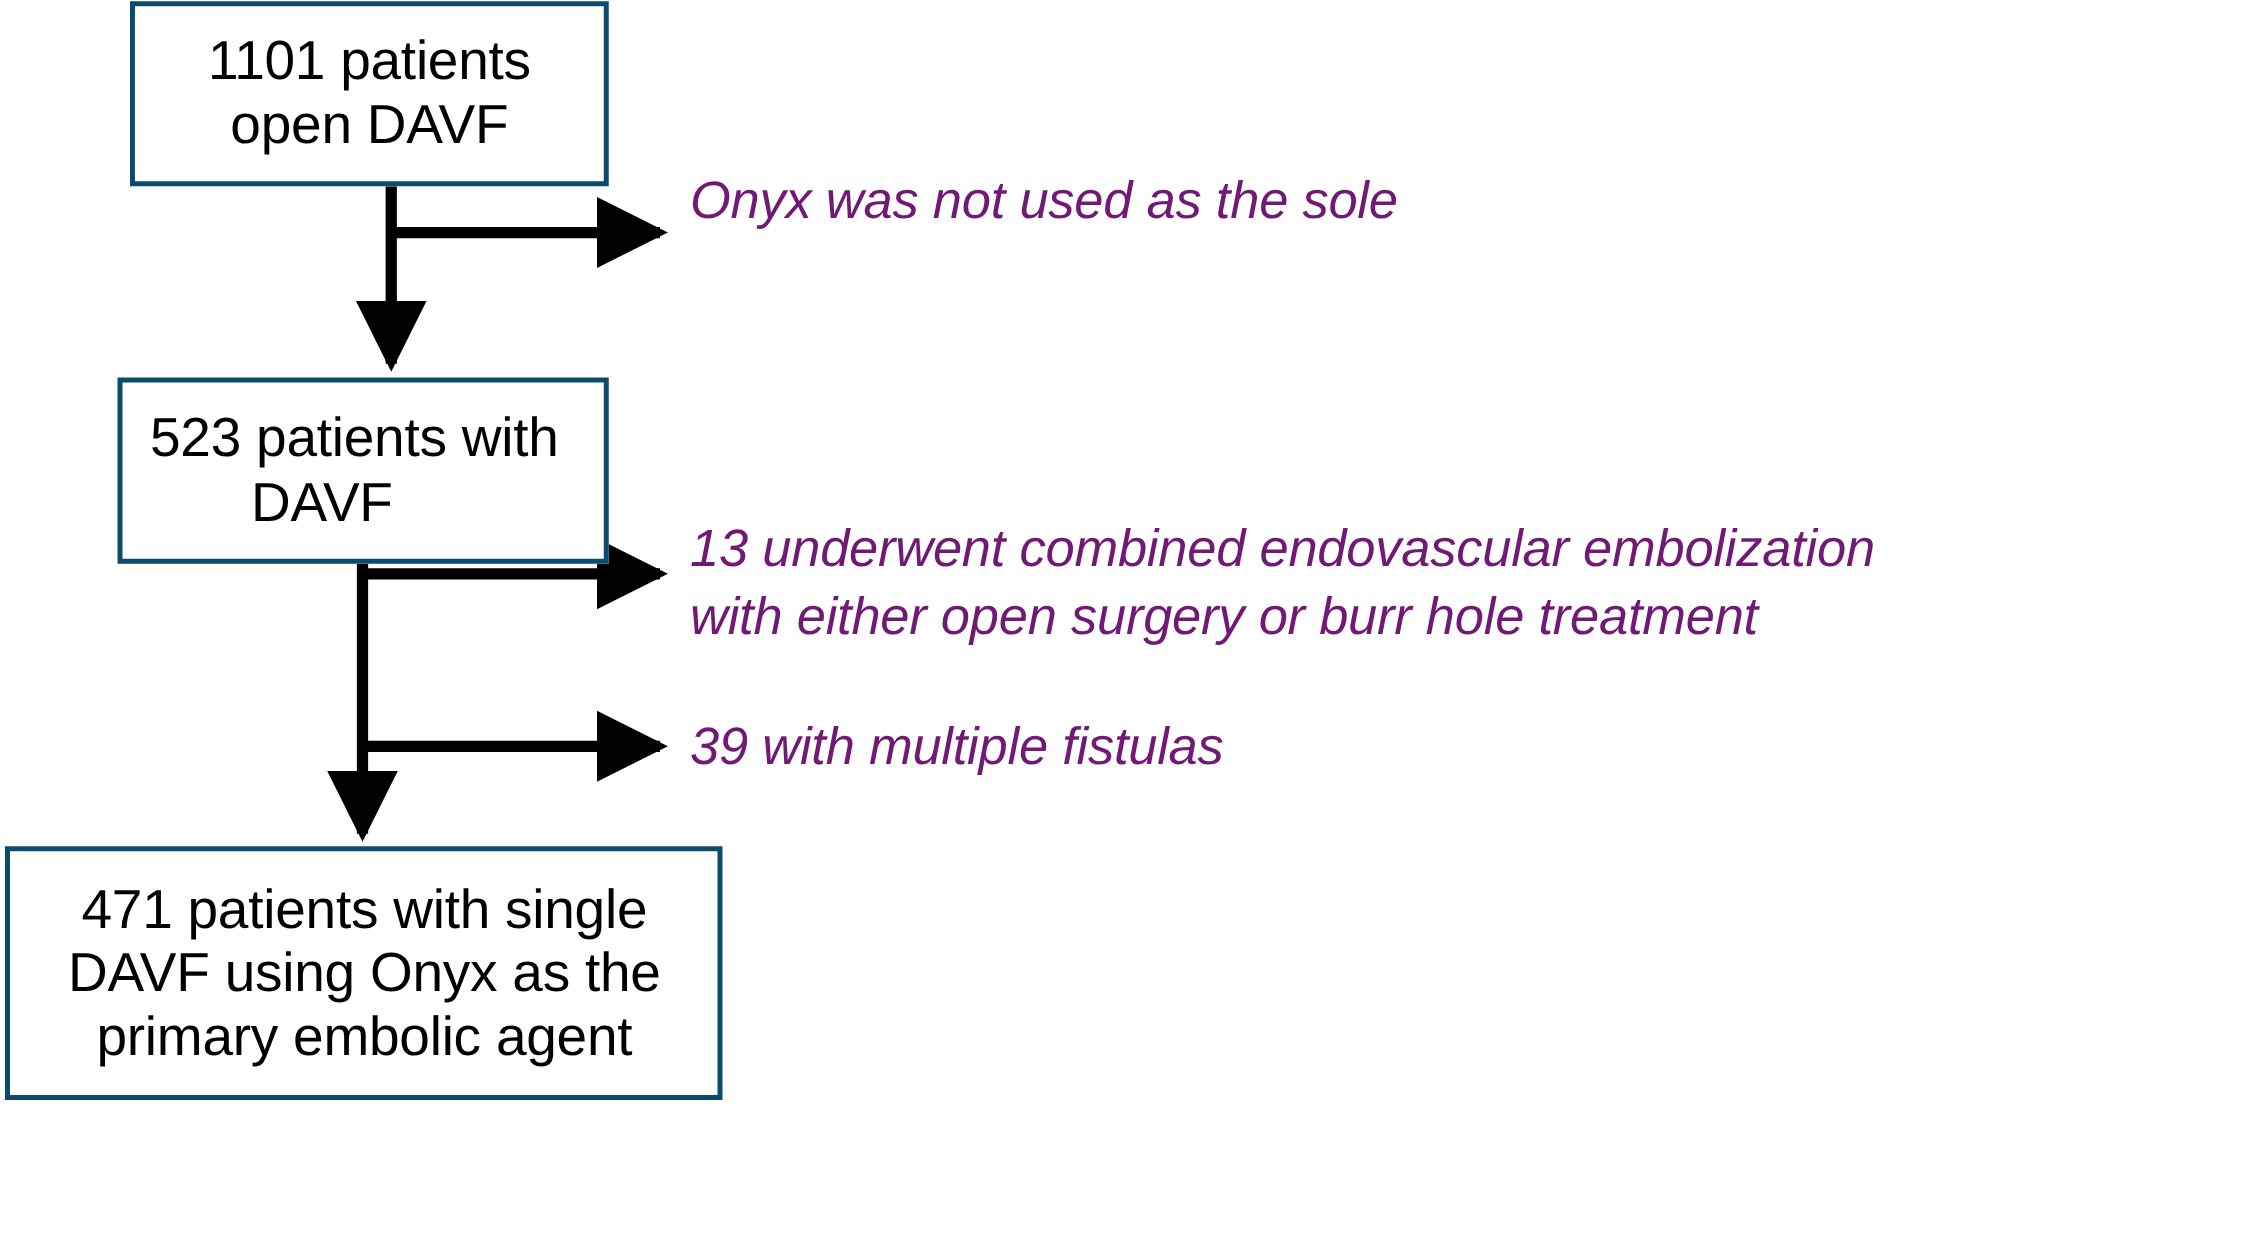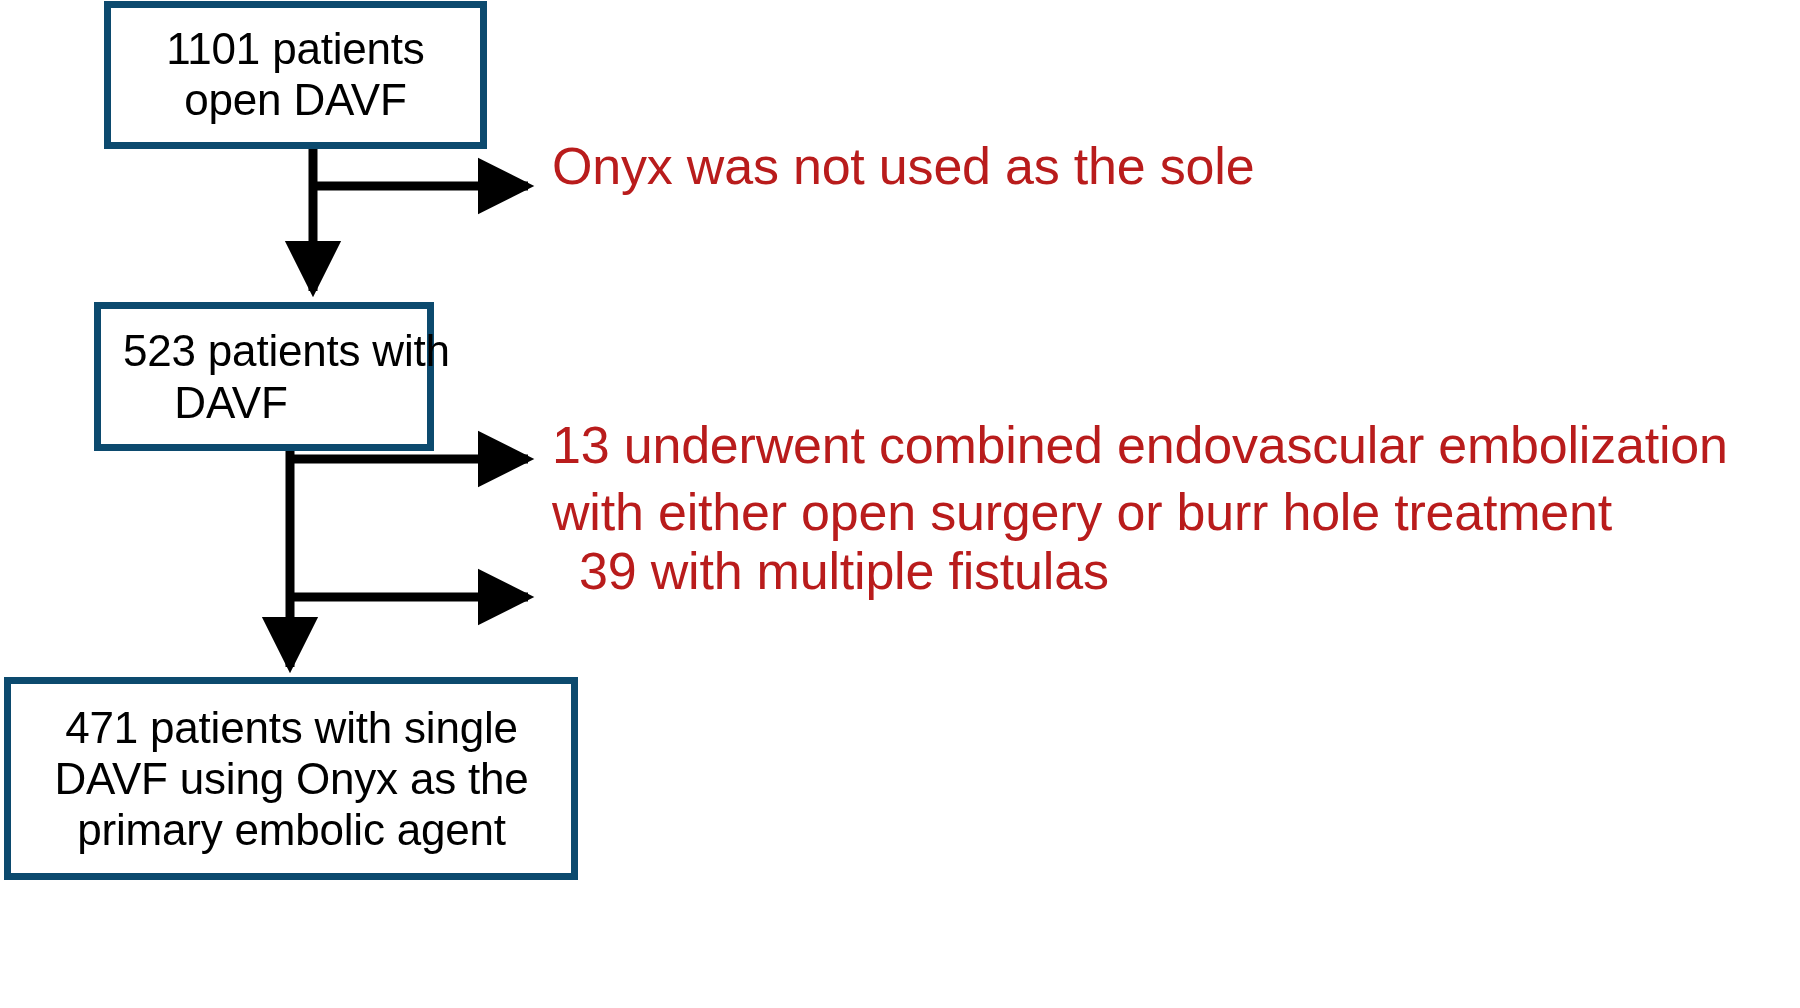--- a/index.html
+++ b/index.html
@@ -16,21 +16,21 @@
     position: relative;
     width: 1800px;
     height: 1008px;
     overflow: hidden;
     background: #ffffff;
   }
   
   .node-box {
     position: absolute;
     box-sizing: border-box;
-    border: 7px solid #0c4a6e;
+    border: 4px solid #0c4a6e;
     background: #ffffff;
     display: flex;
     flex-direction: column;
     justify-content: center;
     line-height: 1.16;
     font-weight: 400;
     letter-spacing: -0.2px;
   }
   .node-box .line {
     display: block;
@@ -41,21 +41,21 @@
     top: 1px;
     width: 383px;
     height: 148px;
     font-size: 44px;
     text-align: center;
     padding-bottom: 2px;
   }
   #box-2 {
     left: 94px;
     top: 302px;
-    width: 340px;
+    width: 393px;
     height: 149px;
     font-size: 44px;
     text-align: center;
     padding-left: 22px;
   }
   #box-2 .line-0 { text-align: left; }
   #box-2 .line-1 { text-align: center; padding-right: 88px; }
   #box-3 {
     left: 4px;
     top: 677px;
@@ -74,30 +74,31 @@
     left: 0;
     top: 0;
     width: 1800px;
     height: 1008px;
     pointer-events: none;
   }
 
   
   .annotation {
     position: absolute;
-    font-size: 52px;
+    font-size: 42px;
     line-height: 1.28;
     letter-spacing: -0.2px;
     white-space: nowrap;
-    color: #b91c1c;
+    color: #701a75;
+    font-style: italic;
   }
   .annotation .line { display: block; }
   #annot-1 { left: 552px; top: 133px; }
   #annot-2 { left: 552px; top: 412px; }
-  #annot-3 { left: 552px; top: 538px; margin-left: 27px; }
+  #annot-3 { left: 552px; top: 570px; }
 </style>
 </head>
 <body>
 
 <div id="flow-root">
 
   <svg id="connectors" viewBox="0 0 1800 1008" width="1800" height="1008" xmlns="http://www.w3.org/2000/svg">
     <defs>
       <marker id="arrowhead" markerWidth="7" markerHeight="7" refX="5.6" refY="3.5" orient="auto" markerUnits="strokeWidth">
         <path d="M0,0.35 L6.3,3.5 L0,6.65 z" fill="#000000"></path>

